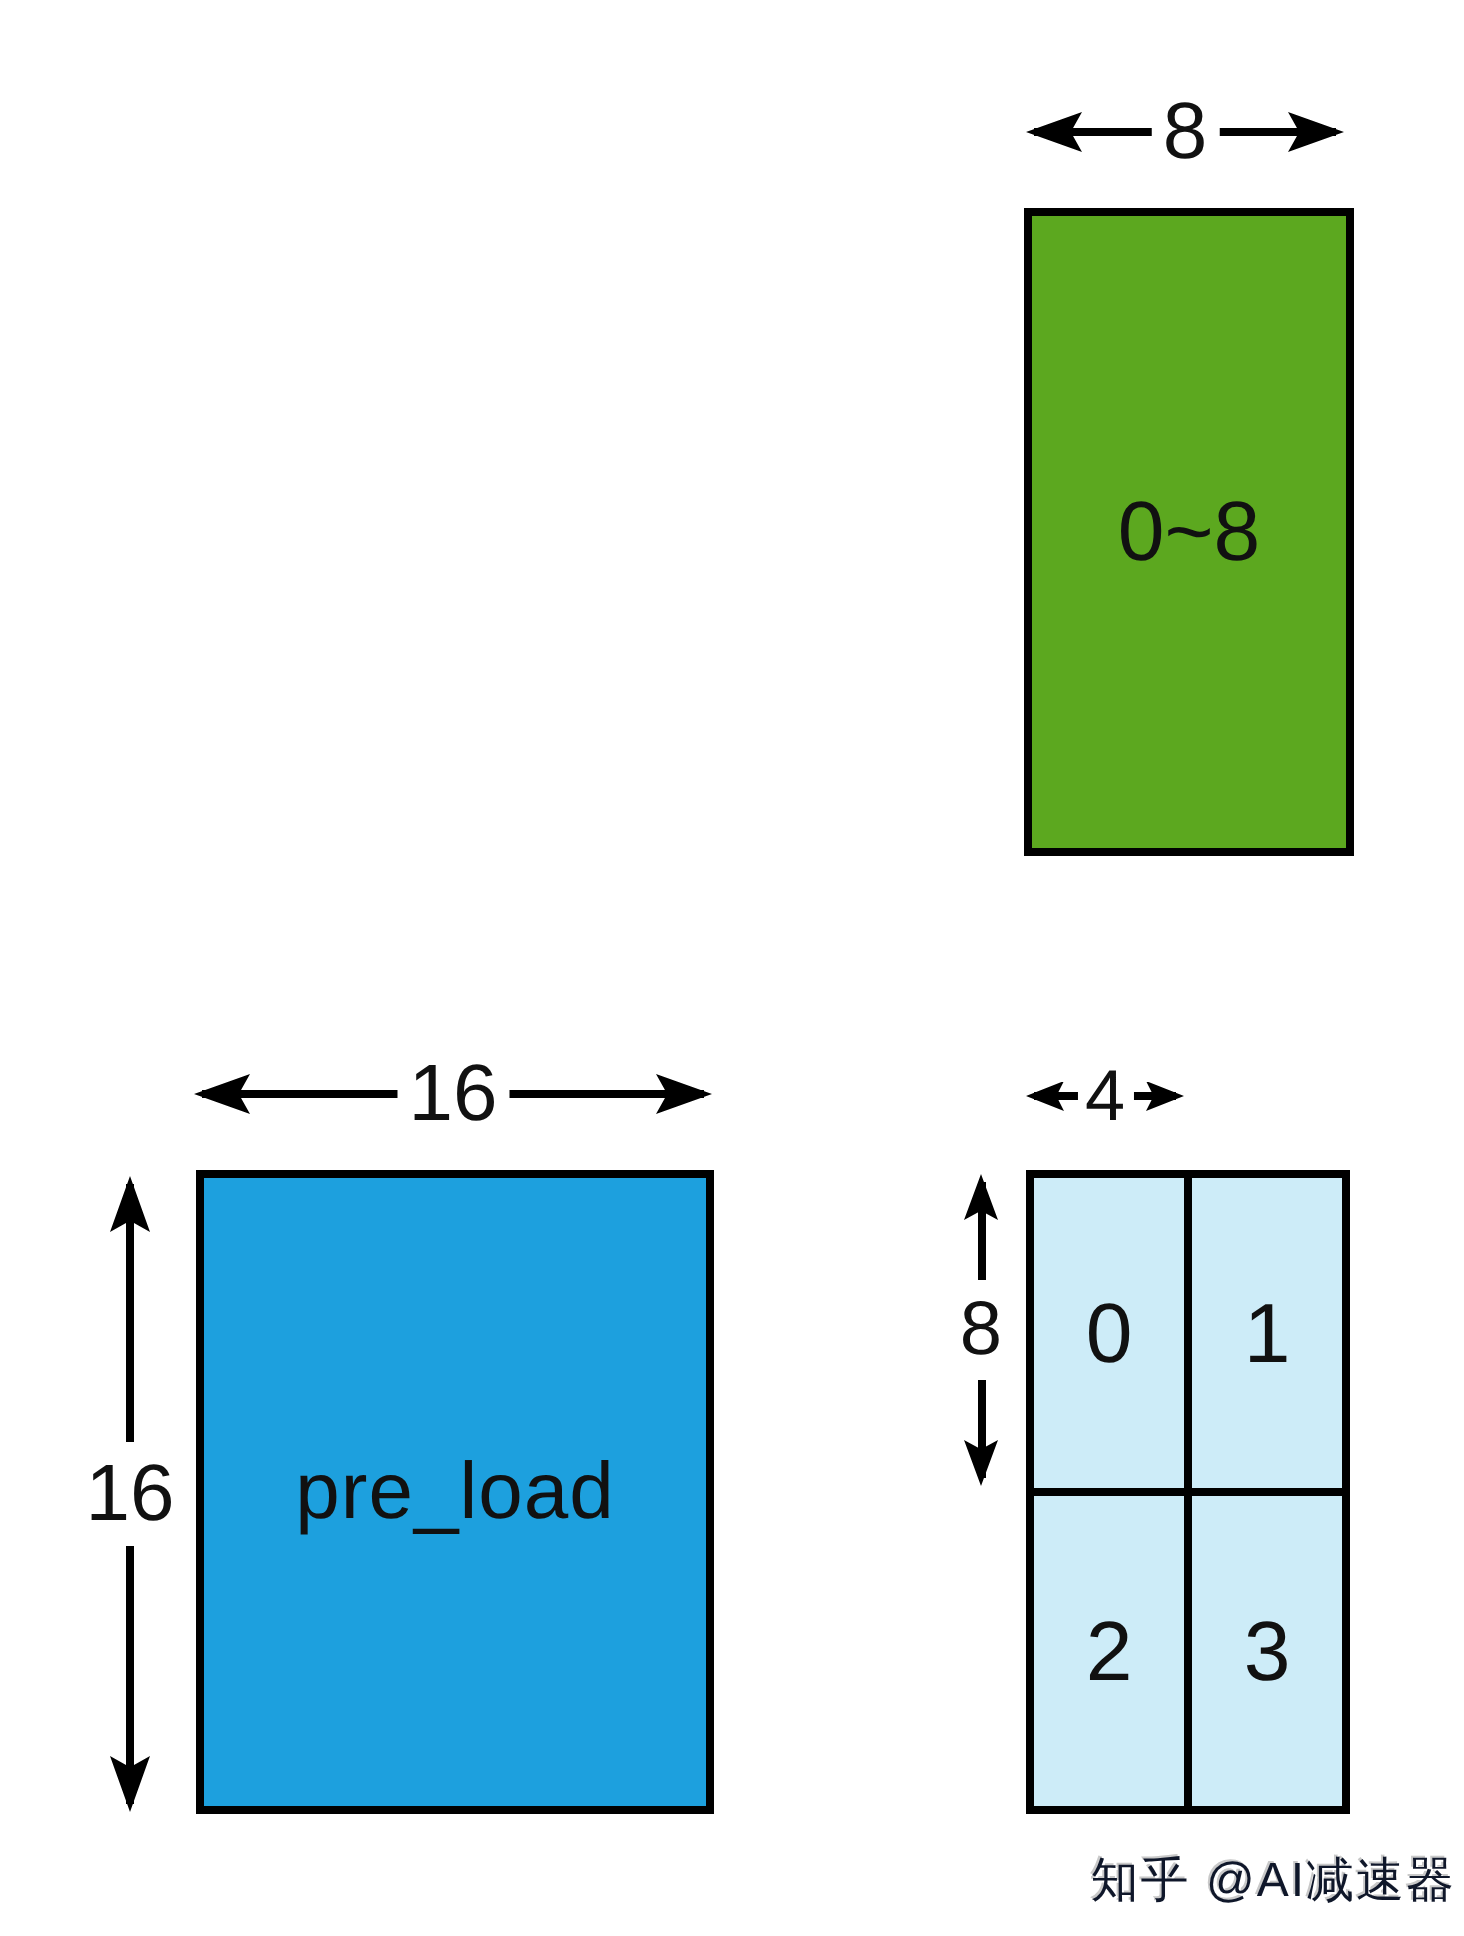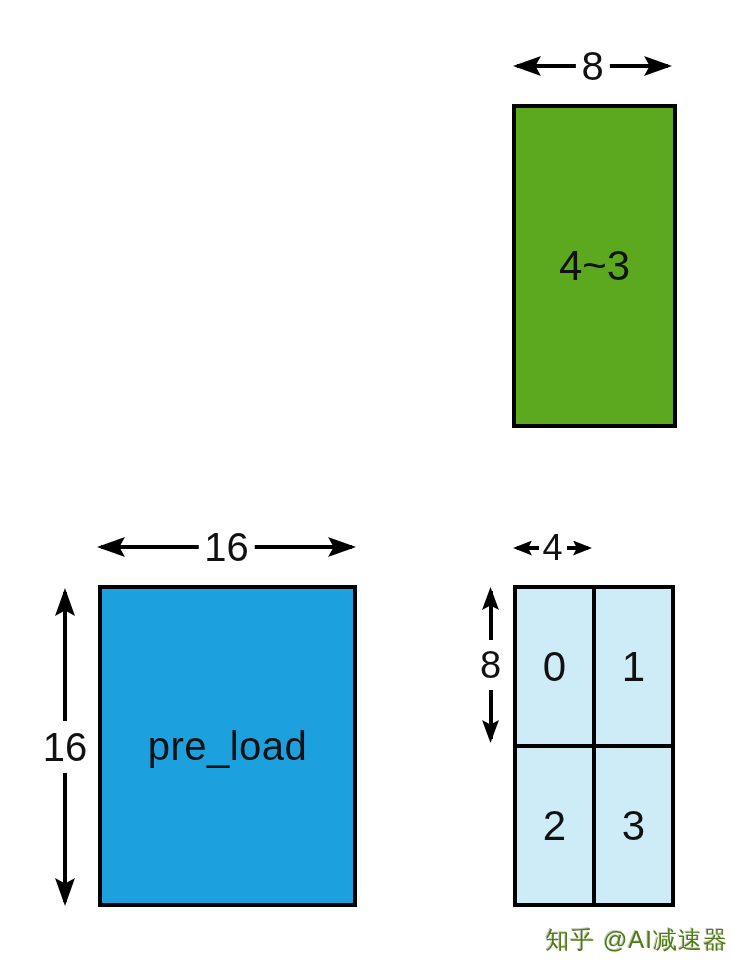--- a/index.html
+++ b/index.html
@@ -99,39 +99,39 @@
   #arrow-h8  { left: 478px; top: 587px; width:  25px; height: 156px; }
   #arrow-h8 .dim-label  { font-size: 38px; }
 
   
   .watermark {
     position: absolute;
     right: 4px;
     top: 924px;
     font-size: 24px;
     letter-spacing: 1px;
-    color: #4d7c0f;
+    color: #0f172a;
     text-shadow: 1px 1px 0 #ffffff, -1px -1px 0 #c9c9c9;
     user-select: none;
   }
 </style>
 </head>
 <body>
 
 <div class="canvas">
 
   <div class="arrow arrow-h" id="arrow-w8">
     <span class="shaft"></span>
     <span class="head head-left"></span>
     <span class="head head-right"></span>
     <span class="dim-label">8</span>
   </div>
 
   <div class="block" id="green-block" style="background: rgb(92, 168, 31);">
-    <span class="block-label">4~3</span>
+    <span class="block-label">0~8</span>
   </div>
 
   <div class="arrow arrow-h" id="arrow-w16">
     <span class="shaft"></span>
     <span class="head head-left"></span>
     <span class="head head-right"></span>
     <span class="dim-label">16</span>
   </div>
 
   <div class="arrow arrow-v" id="arrow-h16">

